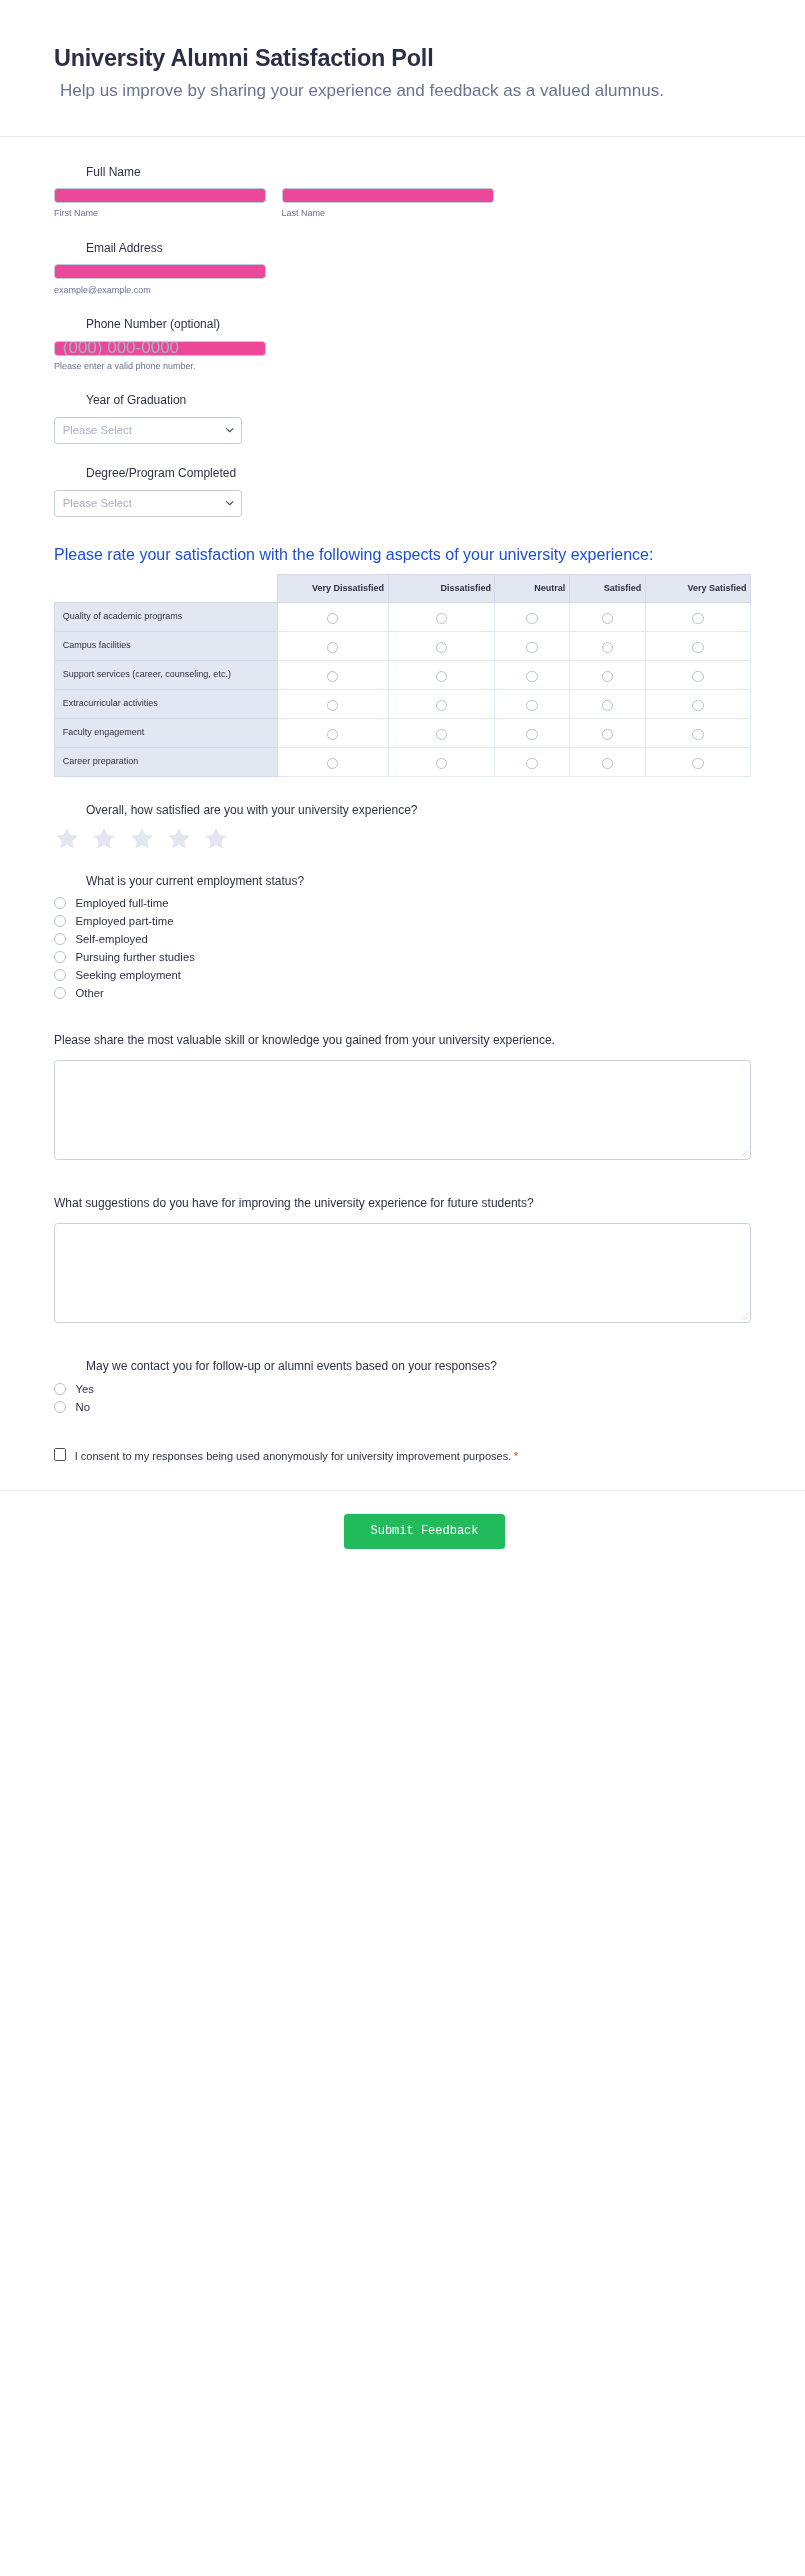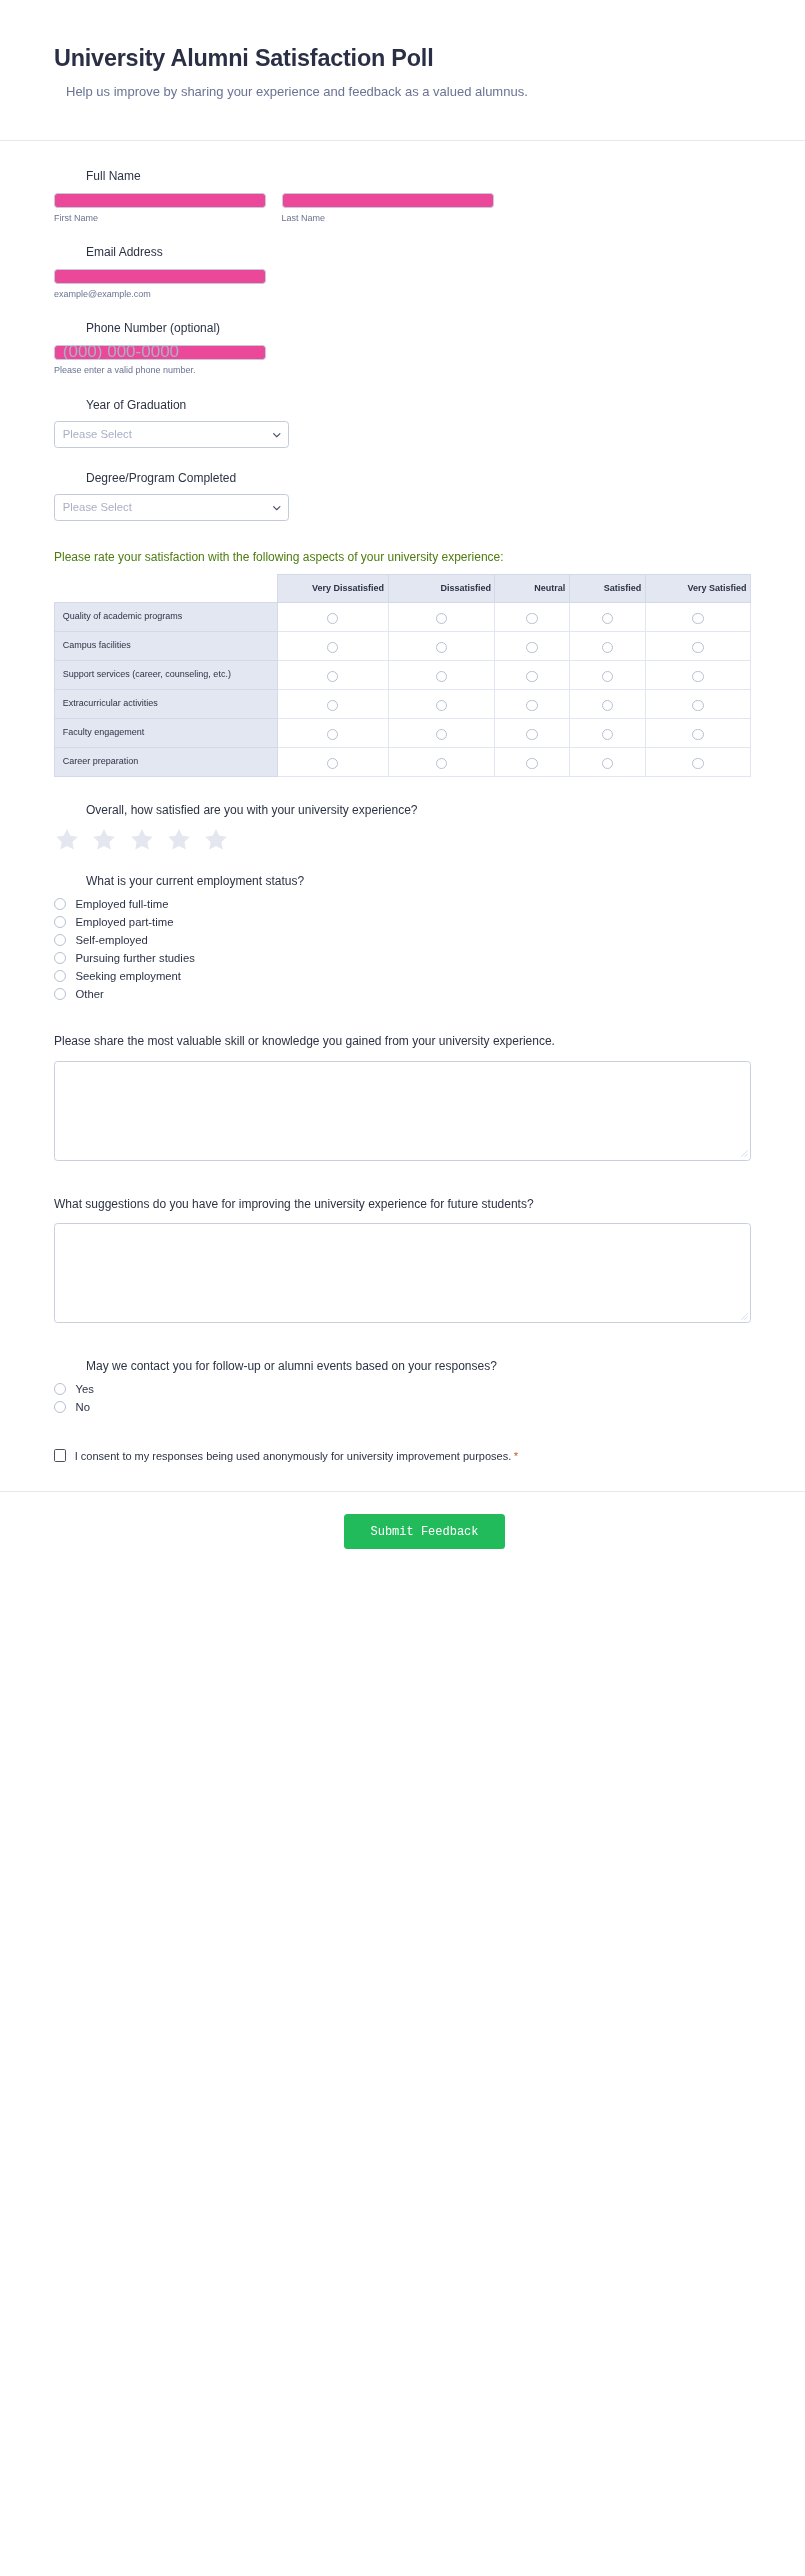--- a/index.html
+++ b/index.html
@@ -20,23 +20,23 @@
     border-bottom: 0.9px solid #e6e8f0;
   }
   .form-title {
     font-size: 23.4px;
     font-weight: bold;
     color: #2a2f45;
     margin: 0 0 8.7px 0;
     letter-spacing: -0.2px;
   }
   .form-subtitle {
-    font-size: 13px;
+    font-size: 17px;
     color: #6a7392;
-    margin: 12px;
+    margin: 6px;
     font-weight: normal;
   }
 
   
   .form-body { padding: 28px 54px 0 54px; }
 
   .field { margin-bottom: 22.5px; }
   .field-label {
     display: block;
     font-size: 12px;
@@ -66,21 +66,21 @@
     outline: none;
   }
   .txt-input::placeholder { color: #a9b0c4; }
 
   .name-row { display: flex; gap: 15.6px; }
   .name-col { width: 212px; }
 
   .w-short { width: 212px; }
 
   
-  .select-wrap { position: relative; width: 235px; }
+  .select-wrap { position: relative; width: 188px; }
   .select-box {
     width: 100%;
     height: 27px;
     border: 0.9px solid #c3cad9;
     border-radius: 3.5px;
     background: #fff;
     padding: 4.3px 24px 4.3px 7.8px;
     font-size: 11.3px;
     color: #a9b0c4;
     line-height: 17.3px;
@@ -95,22 +95,22 @@
     pointer-events: none;
     display: block;
     width: 9.5px;
     height: 9.5px;
   }
   .chevron svg { display: block; }
 
   
   .matrix-block { margin-bottom: 26px; margin-top: 29px; }
   .matrix-question {
-    font-size: 12px;
-    color: #4d7c0f;
+    font-size: 16px;
+    color: #1d4ed8;
     margin-bottom: 10.4px;
     display: block;
   }
   table.matrix {
     border-collapse: collapse;
     width: 100%;
     table-layout: fixed;
   }
   table.matrix col.c-label { width: 123px; }
   table.matrix col.c-opt1  { width: 61px; }

